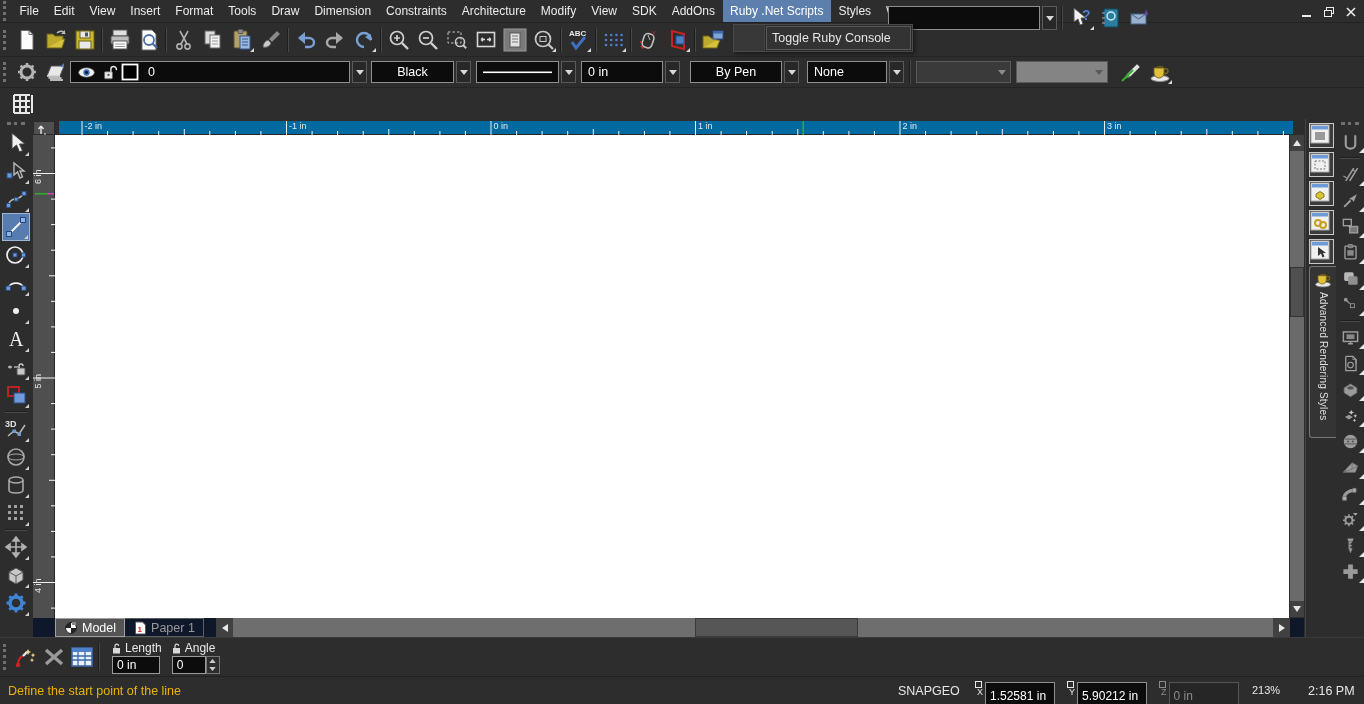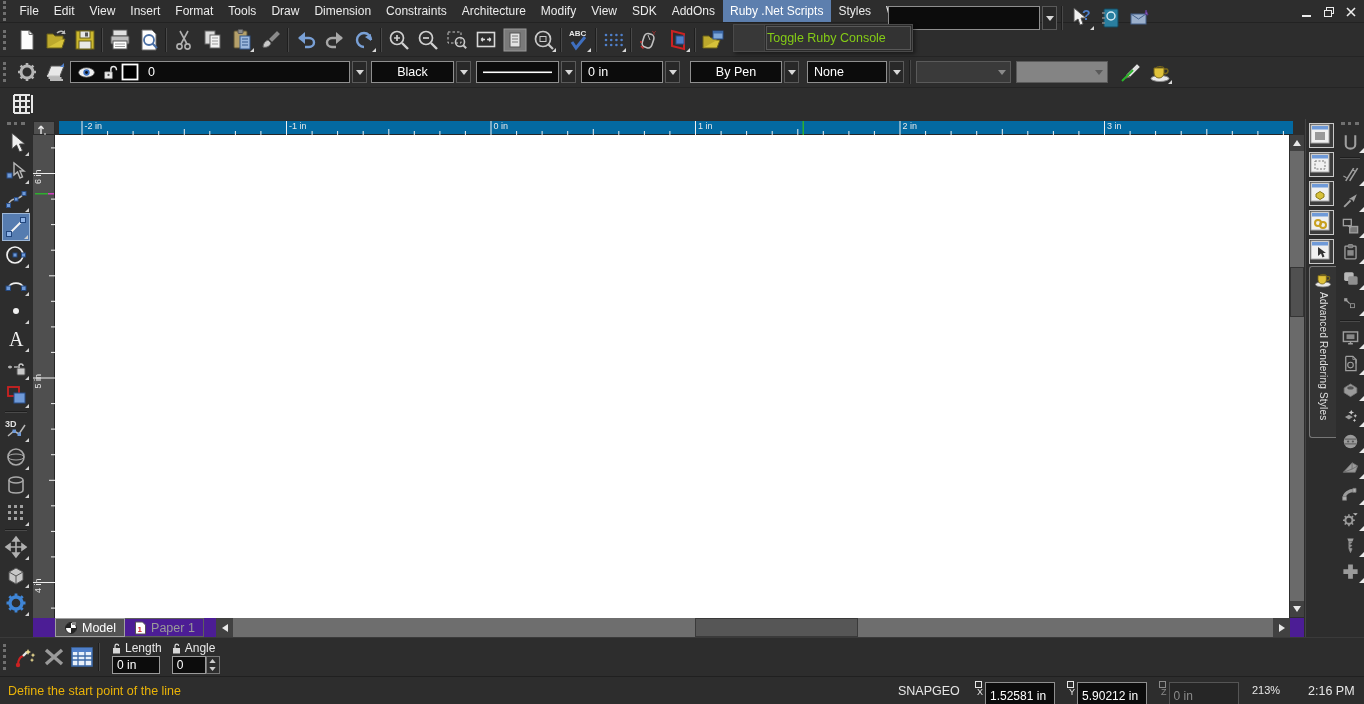--- a/index.html
+++ b/index.html
@@ -32,21 +32,21 @@
 .lbtn.sel{background:#567cb0;border:1px solid #9db7d8}
 .lbtn .fly2{position:absolute;right:1px;bottom:1px;border-left:4px solid transparent;border-bottom:4px solid #d0d0d0}
 .lsep{width:22px;height:2px;background:#1e1e1e;border-bottom:1px solid #4a4a4a;margin:2px auto}
 #corner{left:33px;top:121px;width:22px;height:14px;background:#4f4f4f;border:1px solid #2a2a2a}
 #hruler{left:59px;top:121px;width:1234px;height:14px;background:#0369a1;border-bottom:1px solid #262626}
 #vruler{left:33px;top:135px;width:22px;height:483px;background:#4f4f4f;border-right:1px solid #262626}
 #canvas{left:55px;top:135px;width:1234px;height:483px;background:#ffffff}
 #vsb{left:1290px;top:135px;width:14px;height:482px;background:#6a6a6a}
 .sbtn{position:absolute;left:0;width:14px;height:16px;background:#414141;display:flex;align-items:center;justify-content:center}
 #vthumb{position:absolute;left:0;top:132px;width:14px;height:50px;background:#505050;border:1px solid #343434}
-#tabsrow{left:33px;top:618px;width:1271px;height:19px;background:#4c1d95}
+#tabsrow{left:33px;top:618px;width:1271px;height:19px;background:#0f172a}
 .sheettab{height:19px;display:flex;align-items:center;gap:4px;padding:0 8px;font-size:12.5px}
 .sheettab.on{background:#545454;border:1px solid #a0a0a0;color:#fff}
 .sheettab.off{color:#9a9a9a;border:1px solid #5e5e5e;border-left:none}
 #hsb-left{left:183px;top:0;width:17px;height:19px}
 #hsb-right{left:1240px;top:0;width:17px;height:19px}
 #hsbtrack{position:absolute;left:200px;top:0;width:1040px;height:19px;background:#6e6e6e}
 #hthumb{position:absolute;left:462px;top:0px;width:163px;height:19px;background:#565656;border:1px solid #3a3a3a}
 #palcol{left:1305px;top:119px;width:31px;height:518px;border-left:1px solid #444}
 .palbtn{width:25px;height:25px;margin:4px auto 4px;border:1px solid #c8c8c8;background:#3c3c3c;position:relative}
 #paltab{position:absolute;left:3px;top:147px;width:27px;height:172px;border:1px solid #777;border-right:none;border-radius:3px 0 0 3px;background:#343434;display:flex;flex-direction:column;align-items:center;padding-top:2px}
@@ -65,21 +65,21 @@
 #status{left:0;top:676px;width:1364px;height:28px;border-top:1px solid #202020}
 #statmsg{position:absolute;left:8px;top:7px;font-size:12.5px;color:#eab308}
 .coord{display:flex;align-items:flex-start;gap:2px}
 .axtog{display:flex;flex-direction:column;align-items:flex-start;margin-top:0px}
 .cbox{width:7px;height:7px;border:1px solid #e8e8e8;display:block}
 .axis{font-size:9px;line-height:9px;color:#e8e8e8;margin-left:2px}
 .cinp{width:70px;height:28px;background:#0c0c0c;border:1px solid #8f8f8f;color:#fff;font-size:12px;display:flex;align-items:center;padding:0 4px;margin-top:1px}
 .cinp.dis{background:#262626;border-color:#555;color:#8a8a8a}
 #popup{top:24px;width:180px;height:28px;background:#2a2a2a;border:1px solid #4a4a4a;box-shadow:2px 2px 4px rgba(0,0,0,.45);z-index:50}
 #popup .gutter{position:absolute;left:0;top:0;width:31px;height:100%;background:#383838;border-right:1px solid #424242}
-.pitem{position:absolute;left:32px;top:1px;right:1px;height:24px;background:#333;border:1px solid #585858;display:flex;align-items:center;font-size:12.5px;color:#84cc16}
+.pitem{position:absolute;left:32px;top:1px;right:1px;height:24px;background:#333;border:1px solid #585858;display:flex;align-items:center;padding-left:5px;font-size:12.5px;color:#e5e5e5}
 </style>
 </head>
 <body>
 
 <div id="menubar" class="abs flex">
   <div class="gripv"></div>
   <div id="menuitems" class="flex">
       <div class="menu-item">File</div>
       <div class="menu-item">Edit</div>
       <div class="menu-item">View</div>

